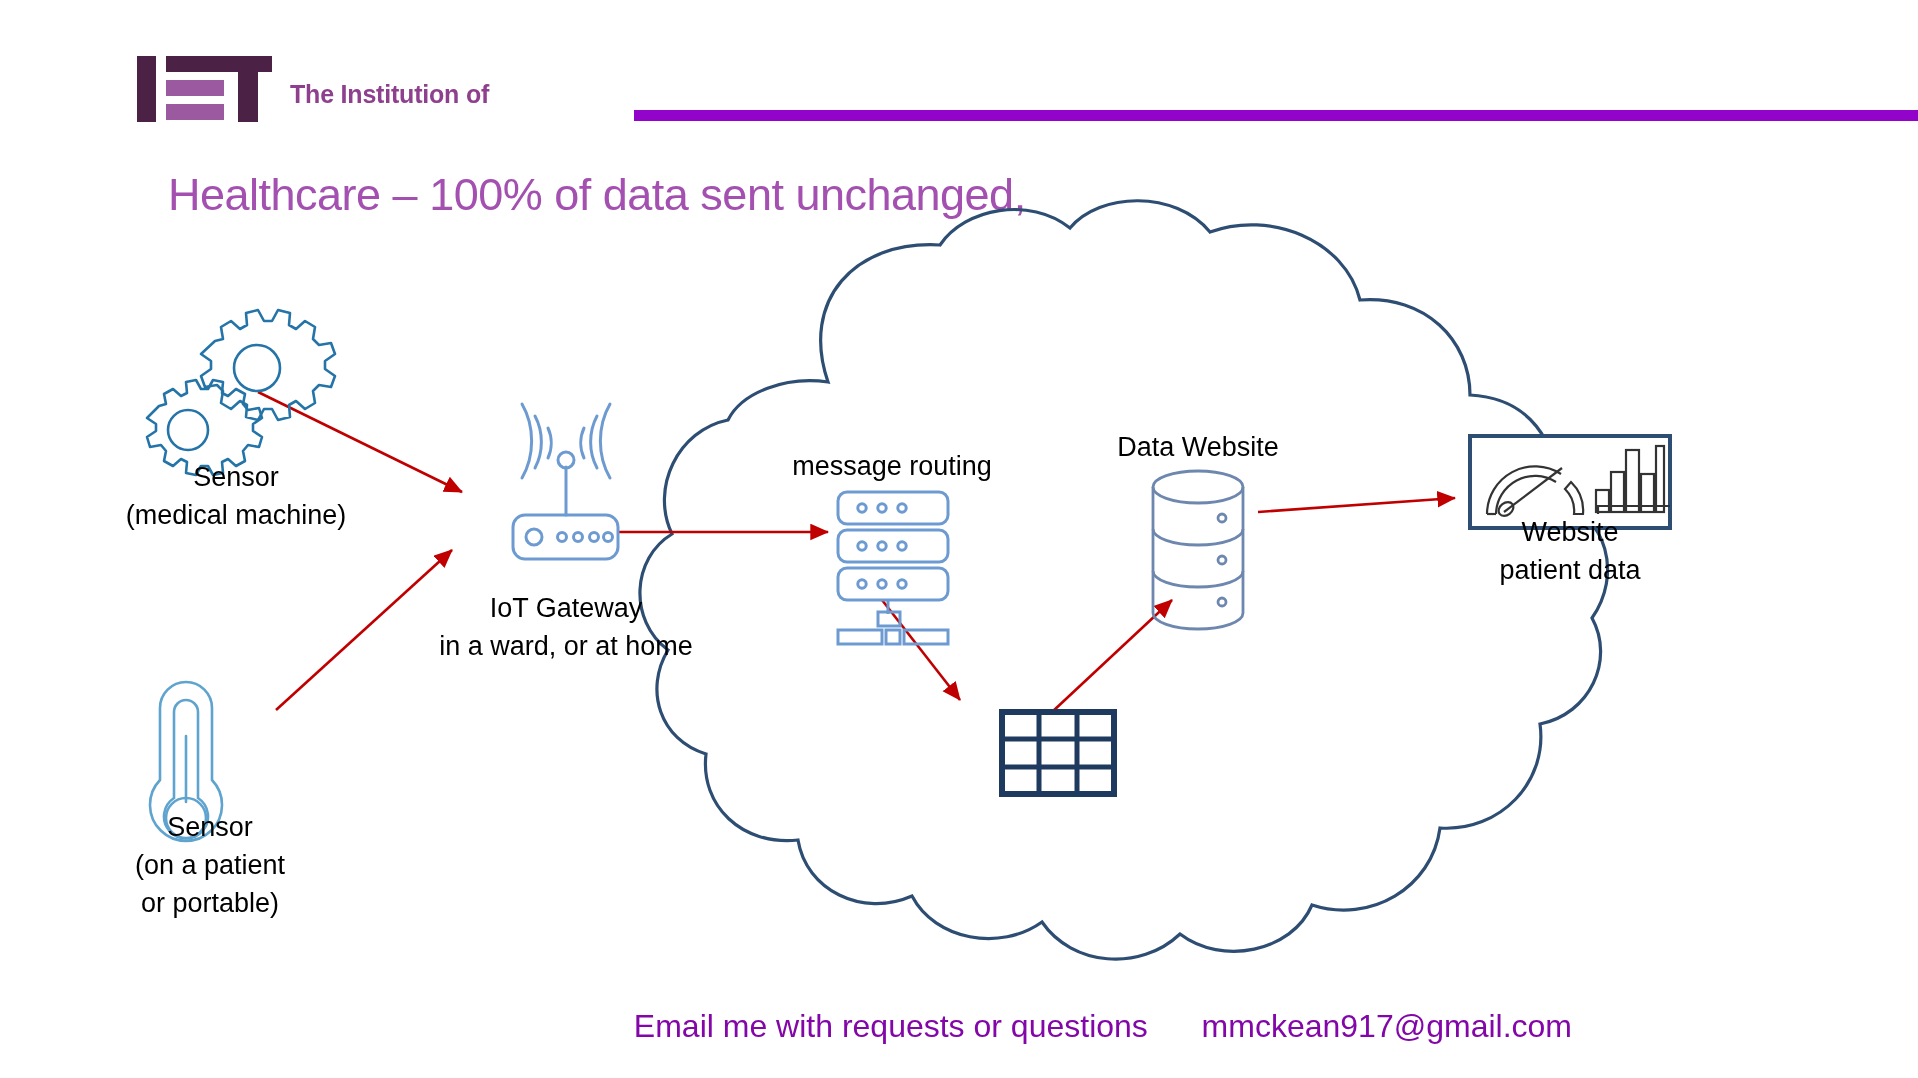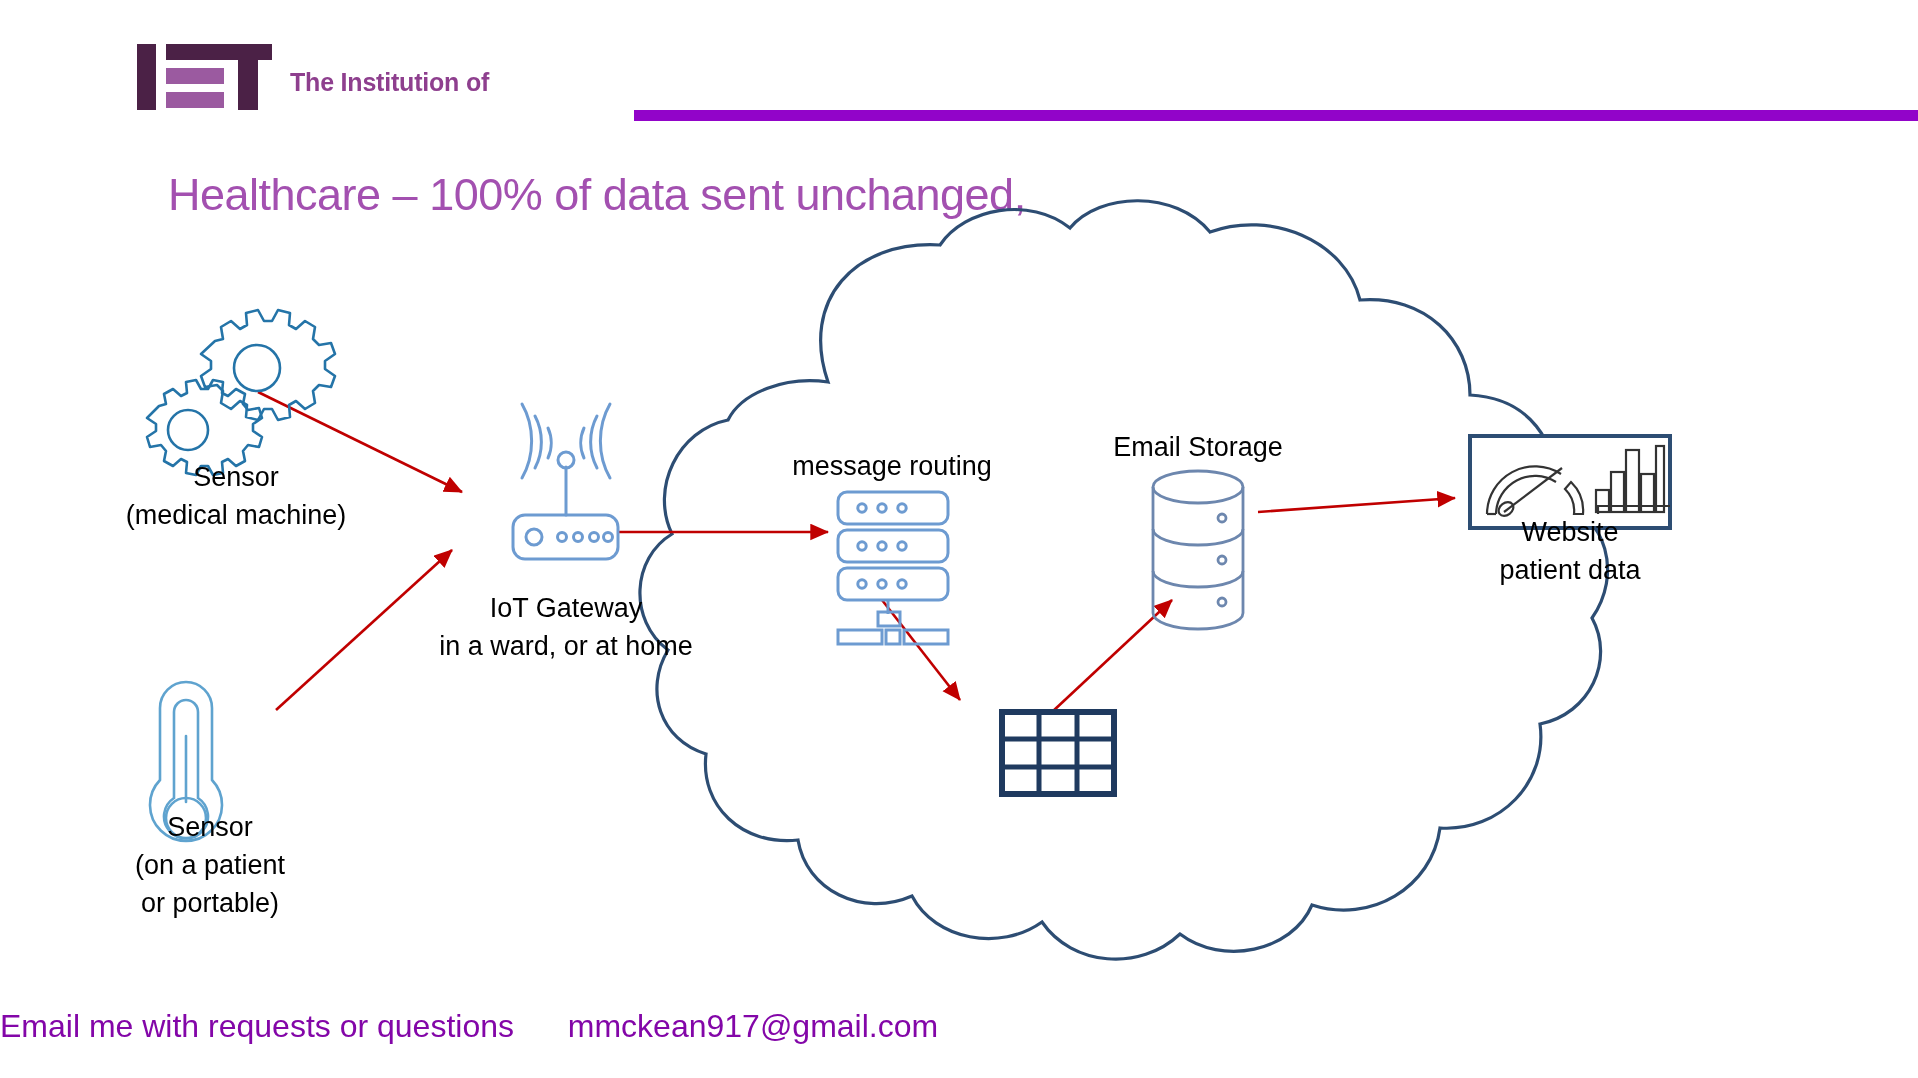--- a/index.html
+++ b/index.html
@@ -15,21 +15,21 @@
     width: 1918px;
     height: 1078px;
     background: #ffffff;
     overflow: hidden;
   }
 
   
   #logo-block {
     position: absolute;
     left: 134px;
-    top: 40px;
+    top: 52px;
     width: 500px;
     height: 80px;
     text-align: center;
   }
   .logo-mark {
     position: absolute;
     left: 0;
     top: 0;
     width: 140px;
     height: 72px;
@@ -77,21 +77,21 @@
     text-align: center;
     white-space: pre-line;
   }
 
   
   #footer {
     position: absolute;
     left: 0;
     top: 1008px;
     width: 1572px;
-    text-align: left;
+    text-align: right;
     color: #8306a8;
     font-size: 32px;
     letter-spacing: 0px;
   }
   #footer .gap { display: inline-block; width: 36px; }
 
   
   .svg-layer {
     position: absolute;
     left: 0;
@@ -268,21 +268,21 @@
   <div class="lbl" style="left:60px; top:808px; width:300px;">Sensor
 (on a patient
 or portable)</div>
 
   <div class="lbl" style="left:398px; top:589px; width:336px;">IoT Gateway
 in a ward, or at home</div>
 
   <div class="lbl" style="left:742px; top:447px; width:300px;">message routing</div>
 
 
-  <div class="lbl" style="left:1058px; top:428px; width:280px;">Email Storage</div>
+  <div class="lbl" style="left:1058px; top:428px; width:280px;">Data Website</div>
 
   <div class="lbl" style="left:1430px; top:513px; width:280px;">Website
 patient data</div>
 
   <div id="footer">
     <span>Email me with requests or questions</span>
     <span class="gap"></span>
     <span>mmckean917@gmail.com</span>
   </div>
 

